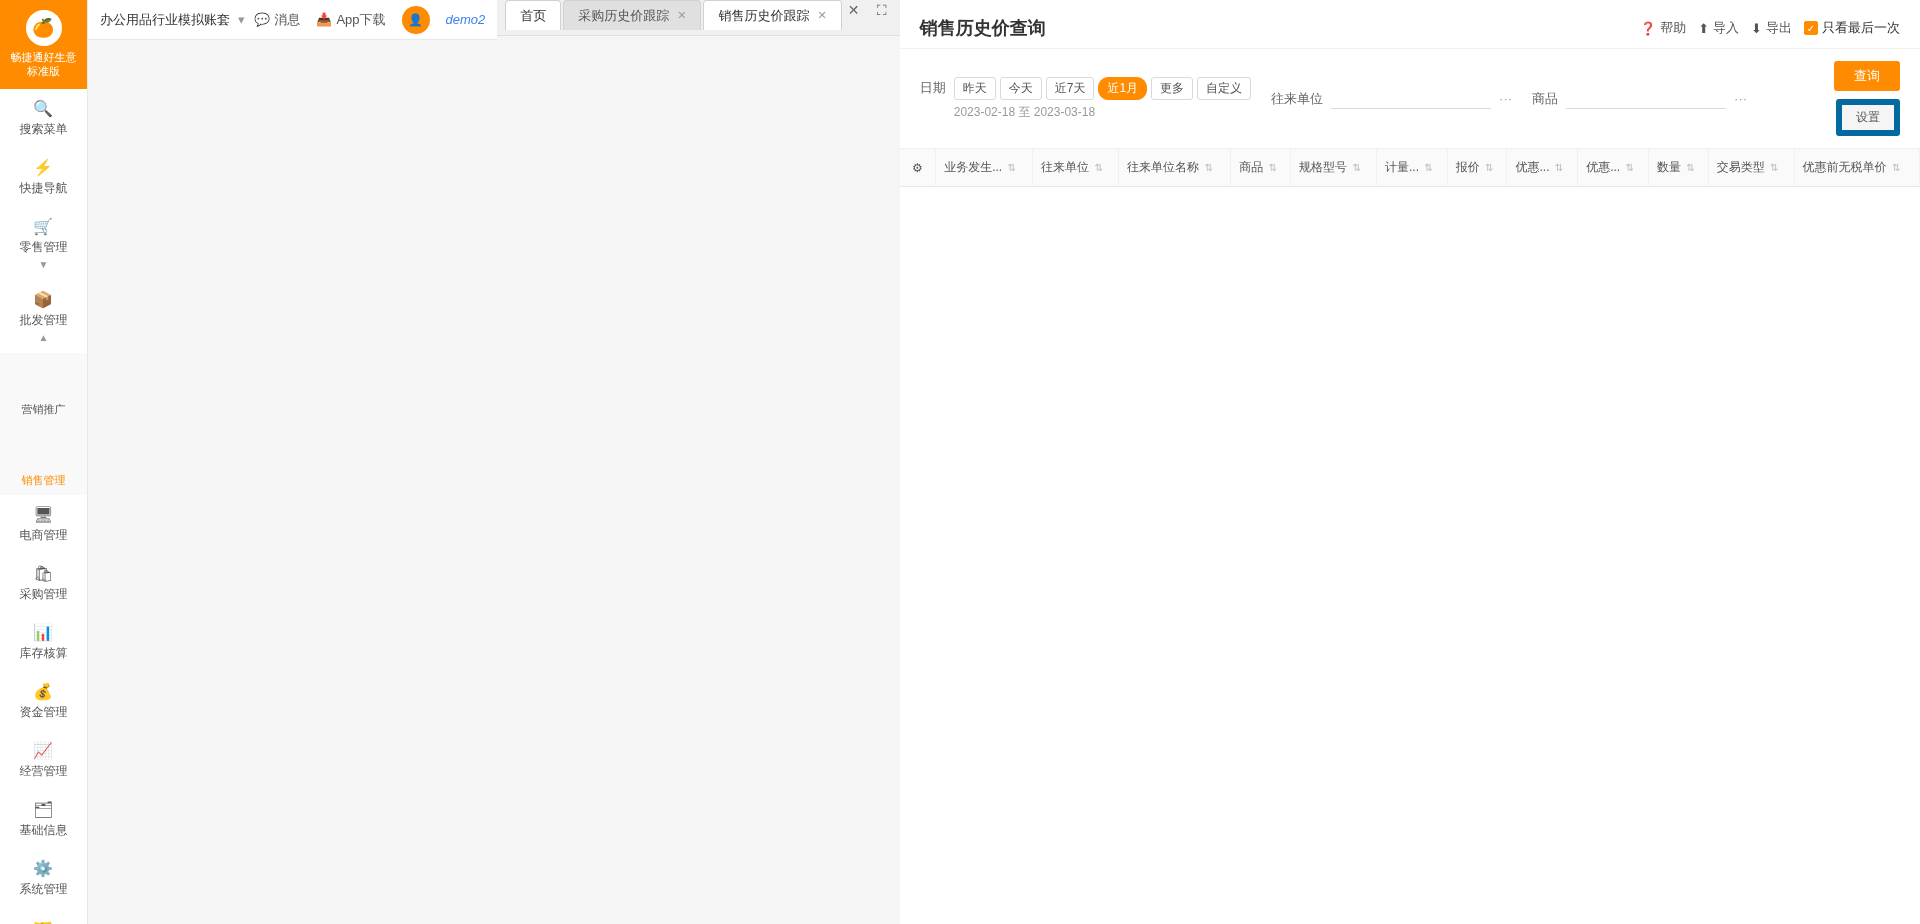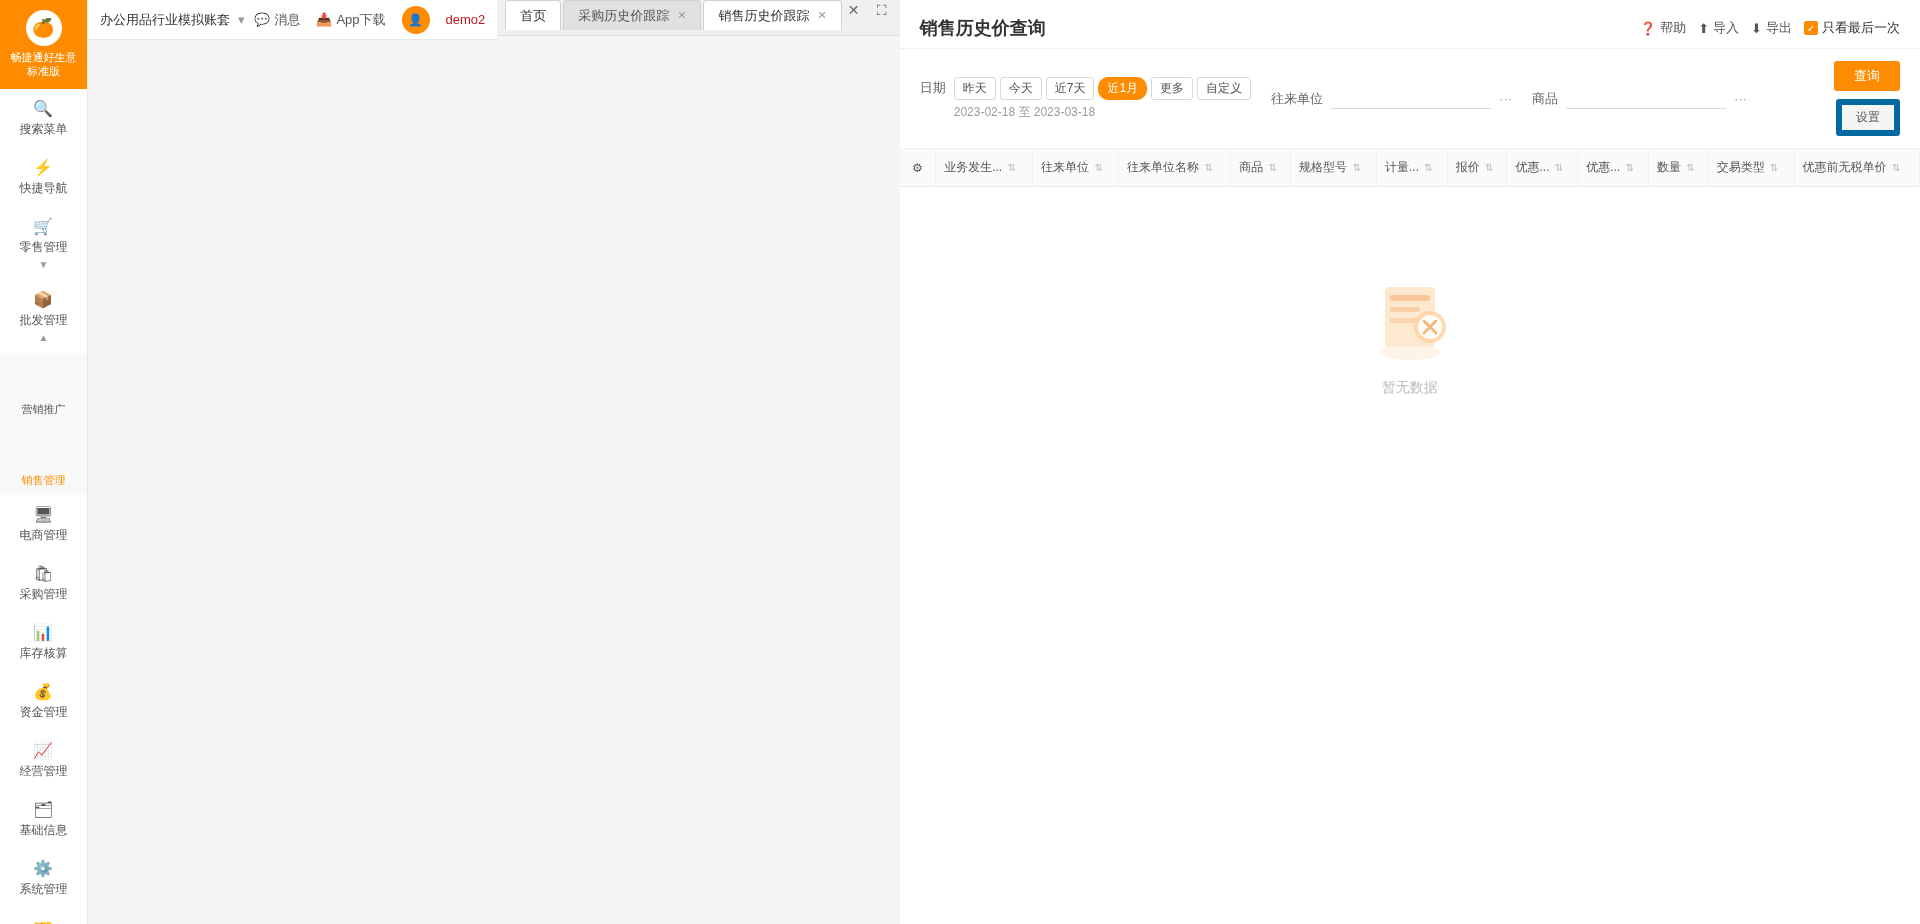--- a/index.html
+++ b/index.html
@@ -188,21 +188,21 @@
         <span>💬</span>
         <span>消息</span>
       </div>
       <div class="topbar-btn">
         <span>📥</span>
         <span>App下载</span>
       </div>
       <div class="user-avatar">
         <span>👤</span>
       </div>
-      <span style="font-size:13px;color:#b91c1c;cursor:pointer;">demo2</span>
+      <span style="font-size:13px;color:#3b82f6;cursor:pointer;font-style:italic;">demo2</span>
     </div>
   </div>
 
   <div class="tabbar">
     <div class="tab home">
       <span>首页</span>
     </div>
     <div class="tab">
       <span>采购历史价跟踪</span>
       <span class="close-icon">✕</span>
@@ -329,31 +329,15 @@
             <th>
               <span>优惠前无税单价</span>
               <span class="sort-icon">⇅</span>
             </th>
           </tr>
         </thead>
         <tbody id="table-body">
         </tbody>
       </table>
 
-      <div class="empty-state">
-        <div class="empty-icon">
-          <svg viewBox="0 0 100 100" xmlns="http://www.w3.org/2000/svg">
-            <ellipse cx="50" cy="85" rx="30" ry="8" fill="#fde8d0" opacity="0.5"></ellipse>
-            <rect x="25" y="20" width="50" height="60" rx="4" fill="#fde8d0"></rect>
-            <rect x="30" y="28" width="40" height="6" rx="2" fill="#f5b37a" opacity="0.6"></rect>
-            <rect x="30" y="40" width="30" height="5" rx="2" fill="#f5b37a" opacity="0.5"></rect>
-            <rect x="30" y="51" width="35" height="5" rx="2" fill="#f5b37a" opacity="0.4"></rect>
-            <circle cx="70" cy="60" r="16" fill="#ffd0a0" opacity="0.8"></circle>
-            <circle cx="70" cy="60" r="12" fill="#fff" opacity="0.9"></circle>
-            <line x1="64" y1="54" x2="76" y2="66" stroke="#f5b37a" stroke-width="2.5" stroke-linecap="round"></line>
-            <line x1="76" y1="54" x2="64" y2="66" stroke="#f5b37a" stroke-width="2.5" stroke-linecap="round"></line>
-          </svg>
-        </div>
-        <span class="empty-text">暂无数据</span>
-      </div>
     </div>
   </div>
 </div>
 
 </body></html>

